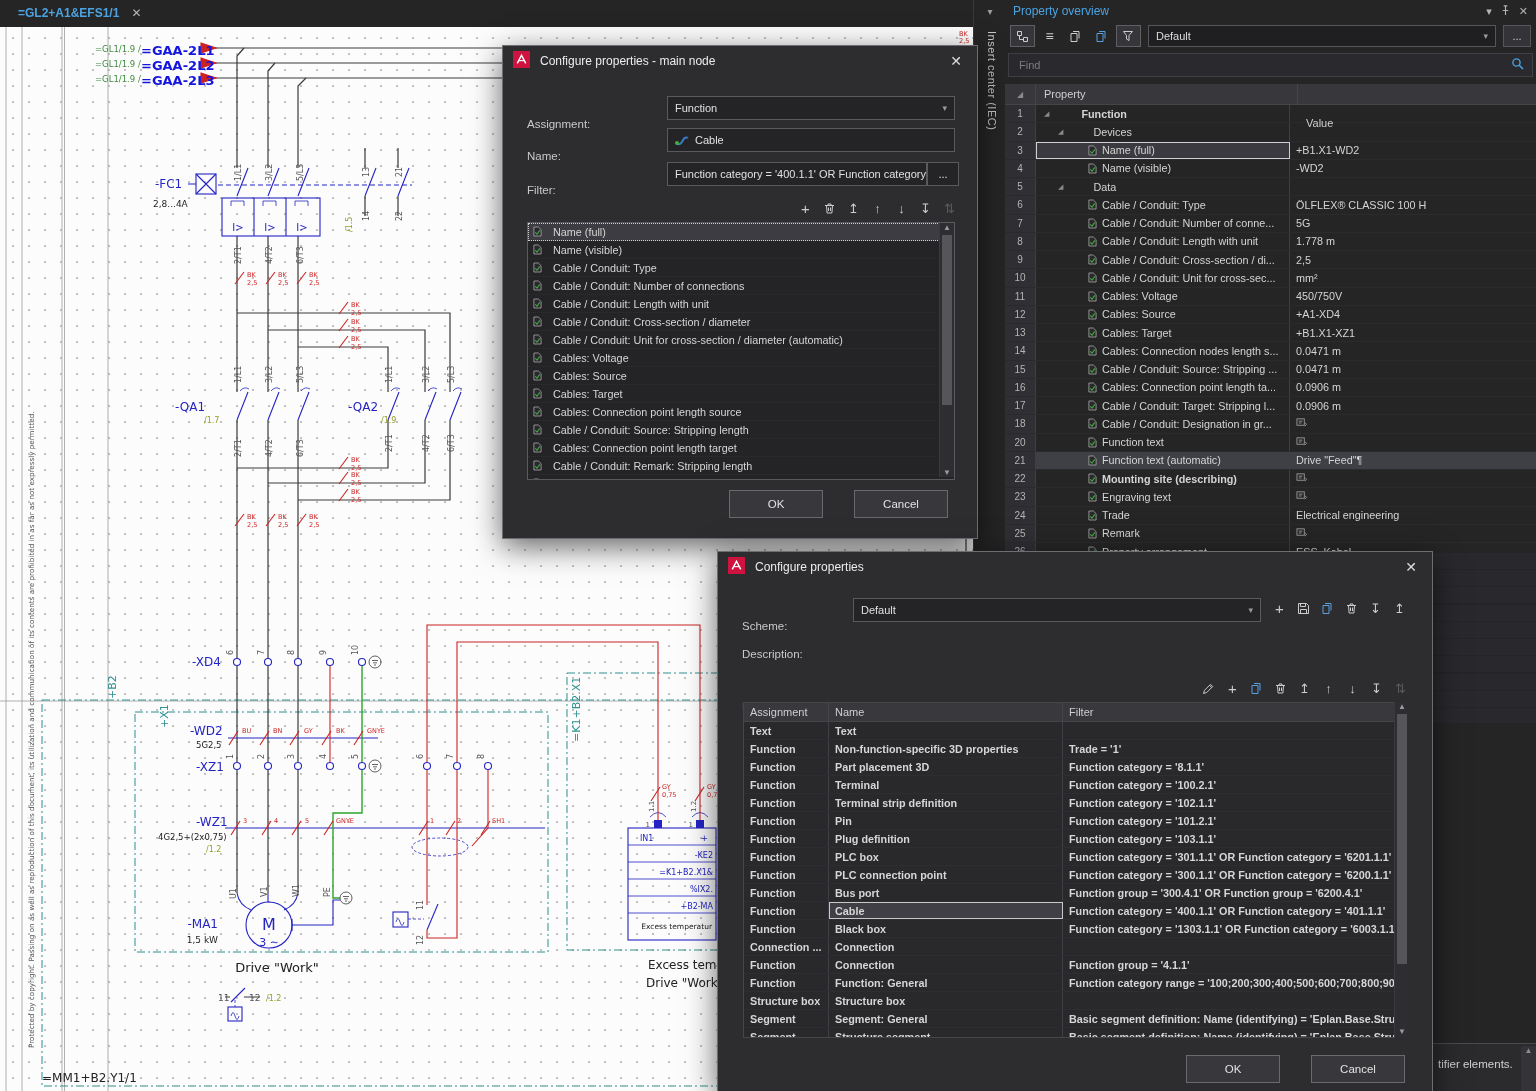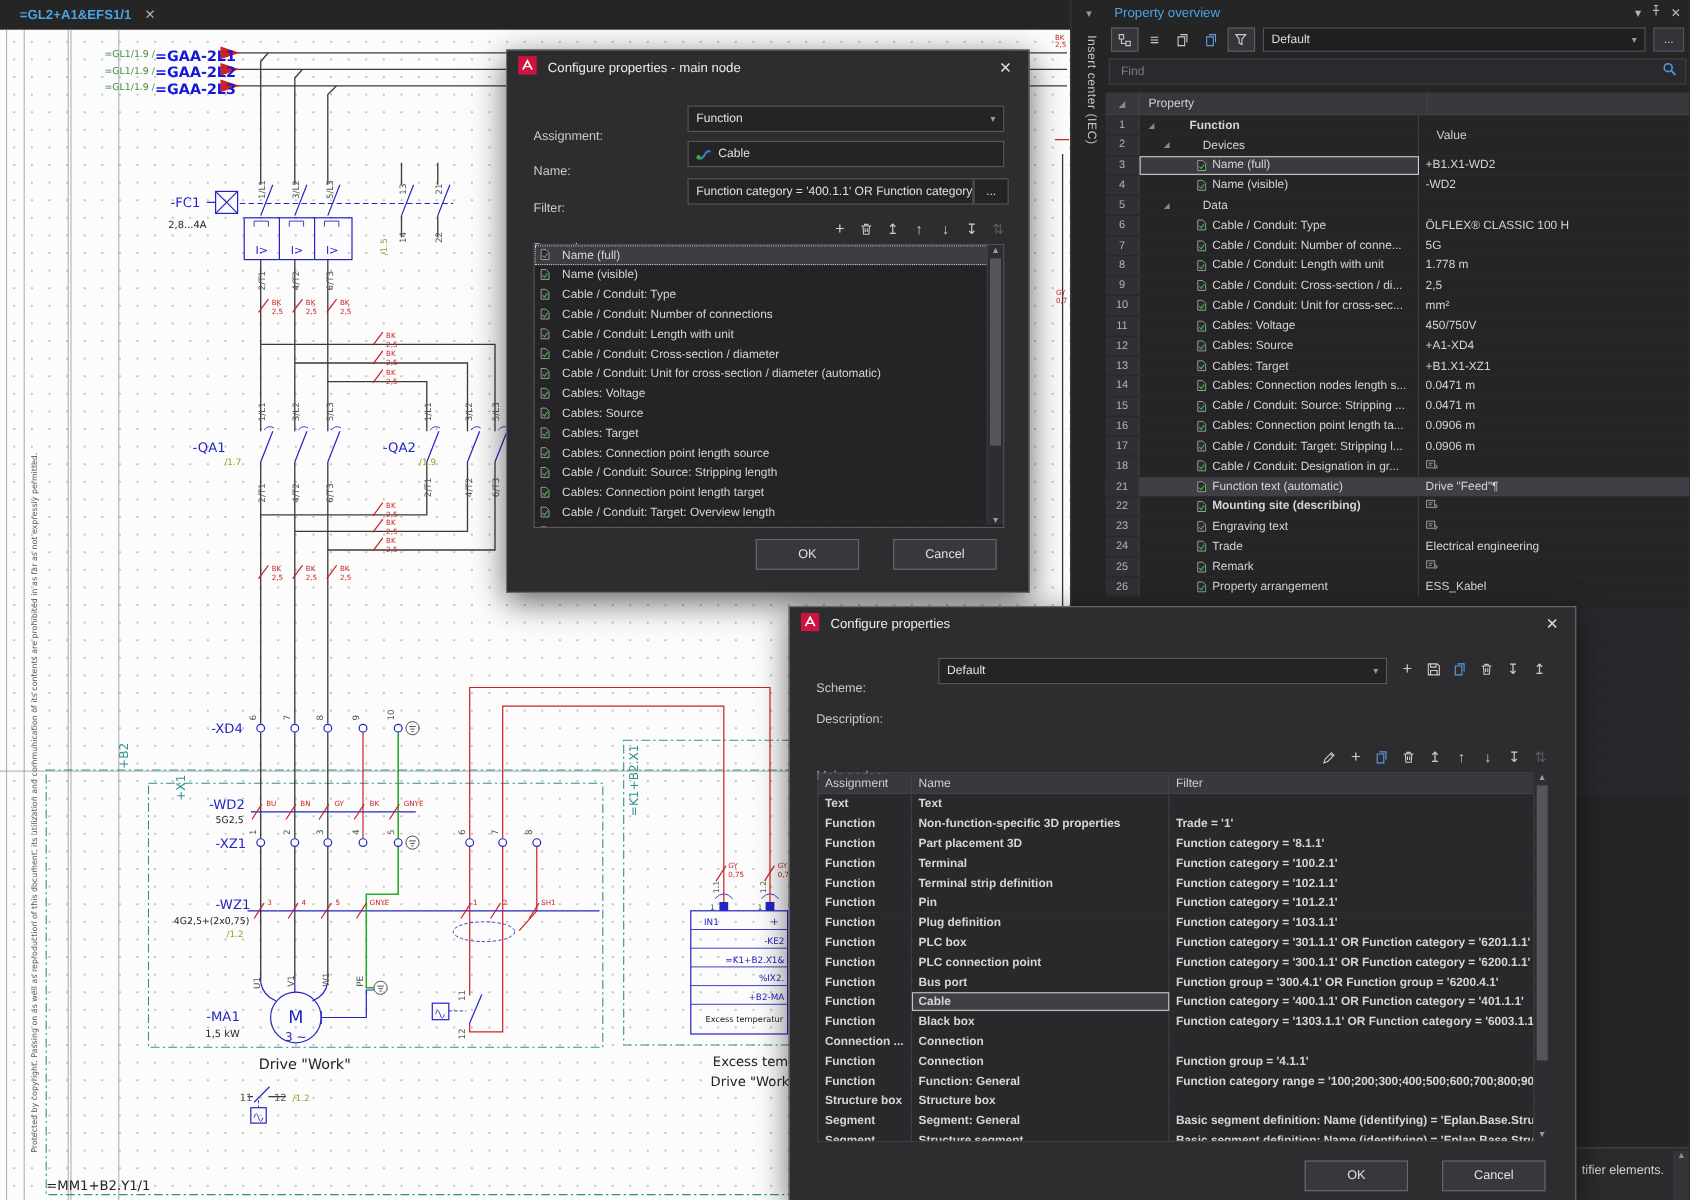--- a/index.html
+++ b/index.html
@@ -65,21 +65,21 @@
   .bold{font-weight:bold;}
   .docic{flex:none;margin-right:5px;display:inline-flex;}
   .stripes{position:absolute;left:1005px;top:553px;width:531px;height:170px;z-index:1;
     background:repeating-linear-gradient(180deg,#29292d 0 16px,#252527 16px 17.25px);}
   
   .mini{position:absolute;left:1432px;top:1043px;width:104px;height:48px;background:#2b2b2e;border-top:1px solid #4a4a4e;z-index:5;color:#d0d0d0;font-size:11.5px;}
   .mini .mtext{padding:14px 0 0 6px;}
   .mini .sb{position:absolute;right:0;top:2px;width:15px;height:46px;background:#333338;color:#8f8f92;font-size:8px;text-align:center;}
   
   .dlg{position:absolute;background:#2d2d30;border:1px solid #6e6e72;box-shadow:0 8px 28px rgba(0,0,0,.6);}
-  #dlg1{left:460px;top:45px;width:474px;height:492px;z-index:10;}
+  #dlg1{left:502px;top:45px;width:474px;height:492px;z-index:10;}
   #dlg2{left:717px;top:551px;width:714px;height:540px;z-index:30;}
   .dlg-title{height:30px;display:flex;align-items:center;gap:10px;padding:0 10px;color:#ececec;font-size:12px;}
   .dlg-close{margin-left:auto;color:#dddddd;font-size:14px;width:22px;text-align:center;cursor:pointer;}
   .lbl{position:absolute;color:#c9c9c9;font-size:11.5px;margin-top:16px;}
   .field{position:absolute;height:22px;background:#242427;border:1px solid #5a5a5e;color:#e0e0e0;font-size:11px;display:flex;align-items:center;padding:0 7px;overflow:hidden;white-space:nowrap;}
   .btn{position:absolute;width:92px;height:26px;background:#37373c;border:1px solid #6a6a6e;color:#e2e2e2;font-size:11.5px;display:flex;align-items:center;justify-content:center;cursor:pointer;}
   .dtool{position:absolute;display:flex;gap:1px;}
   .listbox{position:absolute;background:#242427;border:1px solid #5a5a5e;overflow:hidden;}
   .litem{height:17px;display:flex;align-items:center;gap:6px;padding-left:5px;color:#d6d6d6;font-size:10.8px;white-space:nowrap;border-bottom:1px dotted #2e2e32;}
   .litem.sel{background:#3c3c42;outline:1px dotted #cfcfcf;outline-offset:-1px;}
@@ -639,20 +639,38 @@
               </span>
               <span>Cable / Conduit: Designation in gr...</span>
             </span>
             <span class="po-val">
               <span><svg width="12" height="11" viewBox="0 0 13 12">
                   <rect x="1" y="2" width="8" height="7" fill="none" stroke="#999" stroke-width="1"></rect>
                   <path d="M3 4.5h4M3 6.5h3M9.5 6l2 2-2 2" fill="none" stroke="#999" stroke-width="1"></path>
                 </svg></span>
             </span>
           </div>
+          <div class="po-row">
+            <span class="po-num">20</span>
+            <span class="po-prop">
+              <span class="docic" style="margin-left:52px">
+                <svg width="9" height="11" viewBox="0 0 10 12">
+                  <path d="M1 1h5l3 3v7H1z" fill="#2a2a2d" stroke="#b8b8b8" stroke-width="0.8"></path>
+                  <path d="M2.5 7l2 2 3-4.2" fill="none" stroke="#3fae3f" stroke-width="1.2"></path>
+                </svg>
+              </span>
+              <span>Function text</span>
+            </span>
+            <span class="po-val">
+              <span><svg width="12" height="11" viewBox="0 0 13 12">
+                  <rect x="1" y="2" width="8" height="7" fill="none" stroke="#999" stroke-width="1"></rect>
+                  <path d="M3 4.5h4M3 6.5h3M9.5 6l2 2-2 2" fill="none" stroke="#999" stroke-width="1"></path>
+                </svg></span>
+            </span>
+          </div>
           <div class="po-row hl">
             <span class="po-num">21</span>
             <span class="po-prop">
               <span class="docic" style="margin-left:52px">
                 <svg width="9" height="11" viewBox="0 0 10 12">
                   <path d="M1 1h5l3 3v7H1z" fill="#2a2a2d" stroke="#b8b8b8" stroke-width="0.8"></path>
                   <path d="M2.5 7l2 2 3-4.2" fill="none" stroke="#3fae3f" stroke-width="1.2"></path>
                 </svg>
               </span>
               <span>Function text (automatic)</span>
@@ -909,21 +927,21 @@
             </span>
             <span>Cables: Connection point length target</span>
           </div>
           <div class="litem">
             <span class="docic">
               <svg width="9" height="11" viewBox="0 0 10 12">
                 <path d="M1 1h5l3 3v7H1z" fill="#2a2a2d" stroke="#b8b8b8" stroke-width="0.8"></path>
                 <path d="M2.5 7l2 2 3-4.2" fill="none" stroke="#3fae3f" stroke-width="1.2"></path>
               </svg>
             </span>
-            <span>Cable / Conduit: Target: Overview length</span>
+            <span>Cable / Conduit: Remark: Stripping length</span>
           </div>
           <div class="litem">
             <span class="docic">
               <svg width="9" height="11" viewBox="0 0 10 12">
                 <path d="M1 1h5l3 3v7H1z" fill="#2a2a2d" stroke="#b8b8b8" stroke-width="0.8"></path>
                 <path d="M2.5 7l2 2 3-4.2" fill="none" stroke="#3fae3f" stroke-width="1.2"></path>
               </svg>
             </span>
             <span>Cable / Conduit: Designation in graphic</span>
           </div>

